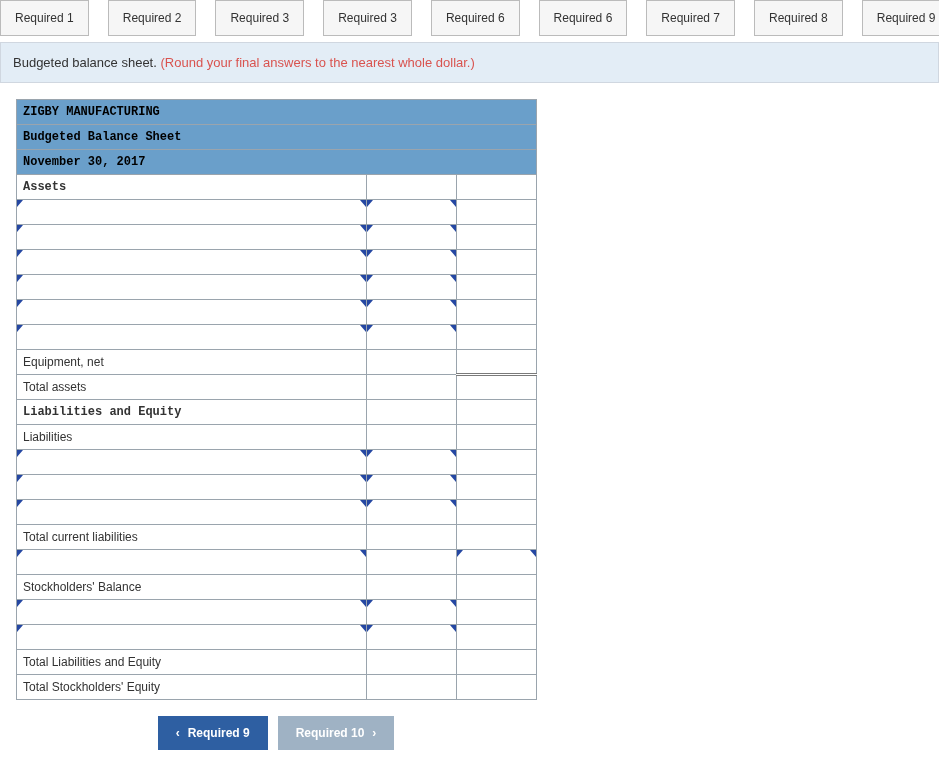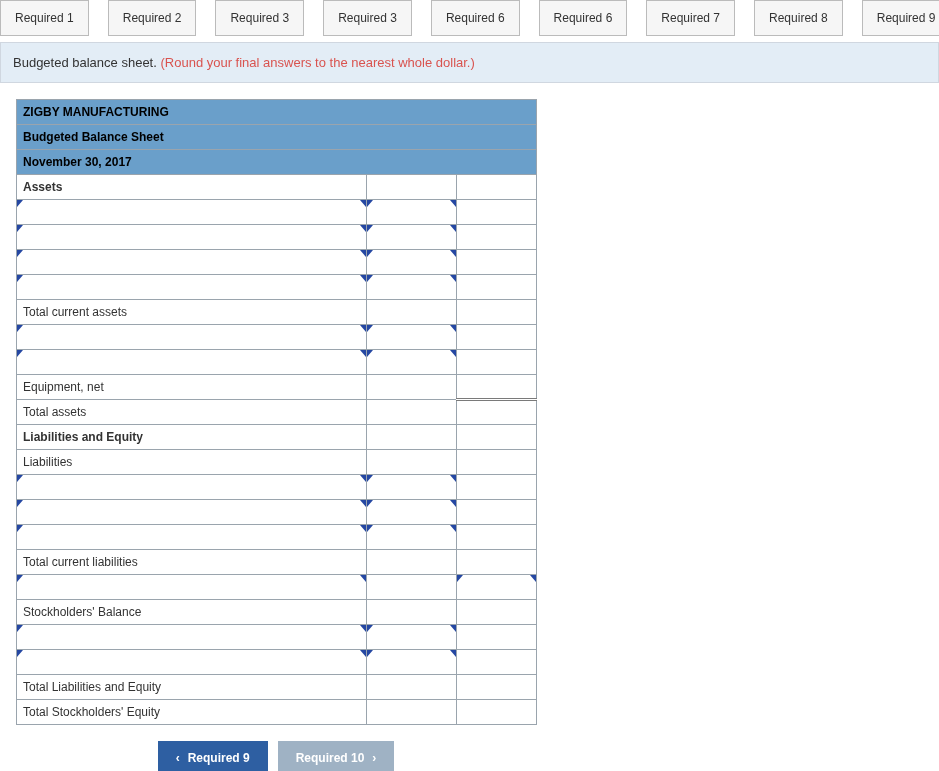--- a/index.html
+++ b/index.html
@@ -52,22 +52,23 @@
     padding: 2px 6px;
     text-align: left;
     background: #fff;
     position: relative;
   }
   .hdr {
     background: #6a9fca !important;
     font-weight: bold;
     text-align: center;
     color: #000;
-  }
-  .bold { font-weight: bold; }
+    font-family: Liberation Mono, monospace;
+  }
+  .bold { font-weight: bold; font-family: Liberation Mono, monospace; }
   .col-label { width: 350px; }
   .col-num1 { width: 90px; }
   .col-num2 { width: 80px; }
   .dd-cell::after {
     content: "";
     position: absolute;
     top: 0;
     right: 0;
     width: 0; height: 0;
     border-left: 6px solid transparent;
@@ -163,25 +164,20 @@
           <td class="dd-cell dd-left"></td>
           <td></td>
         </tr>
   <tr>
           <td class="dd-cell dd-left"></td>
           <td class="dd-cell dd-left"></td>
           <td></td>
         </tr>
 
   <tr>
-          <td>Total current assets</td>
-          <td></td>
-          <td></td>
-        </tr>
-  <tr>
           <td class="dd-cell dd-left"></td>
           <td class="dd-cell dd-left"></td>
           <td></td>
         </tr>
   <tr>
           <td class="dd-cell dd-left"></td>
           <td class="dd-cell dd-left"></td>
           <td></td>
         </tr>
 

